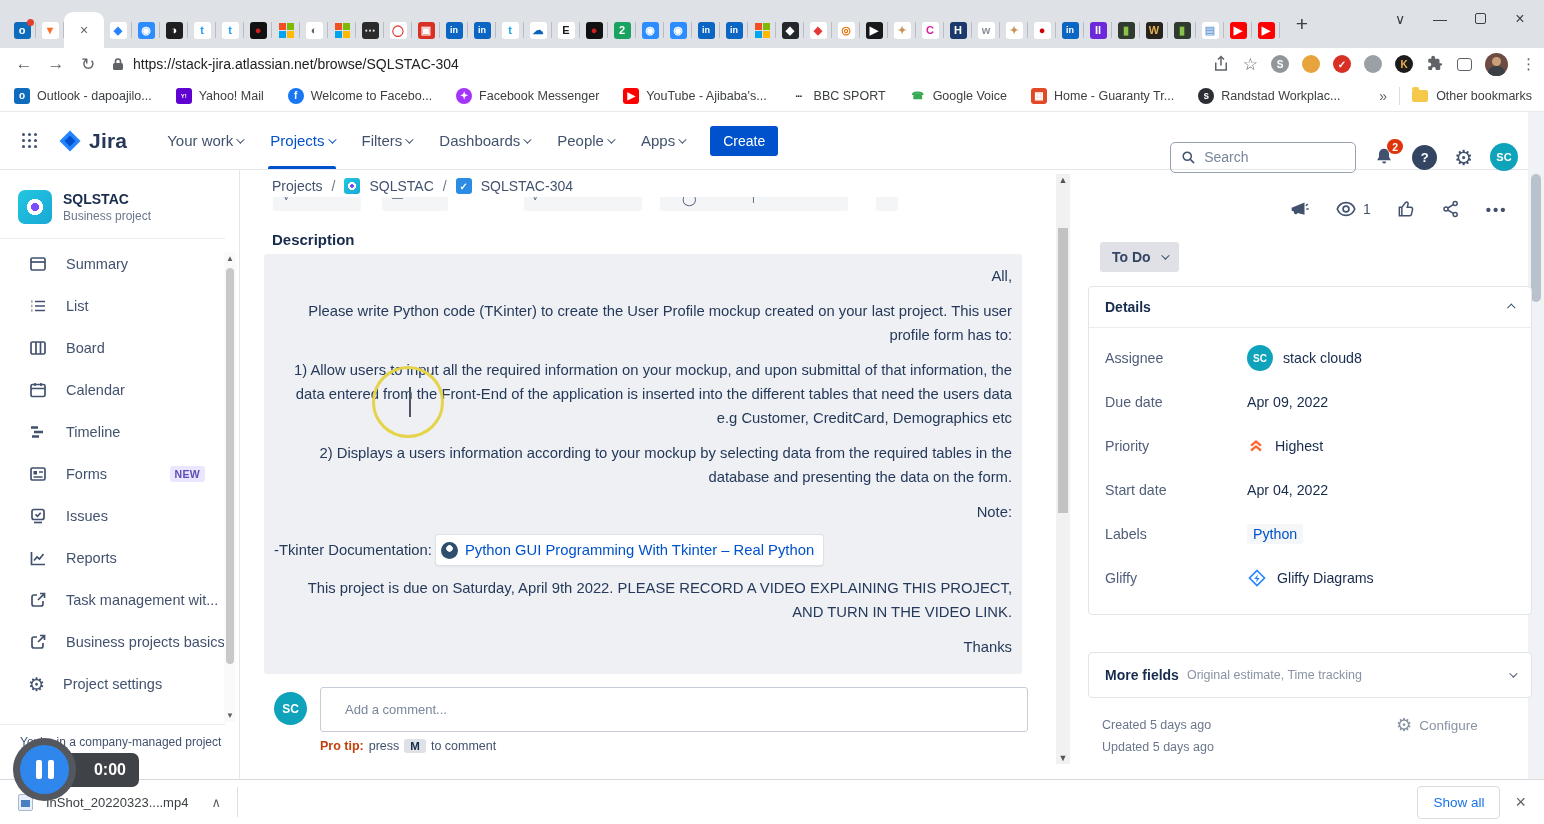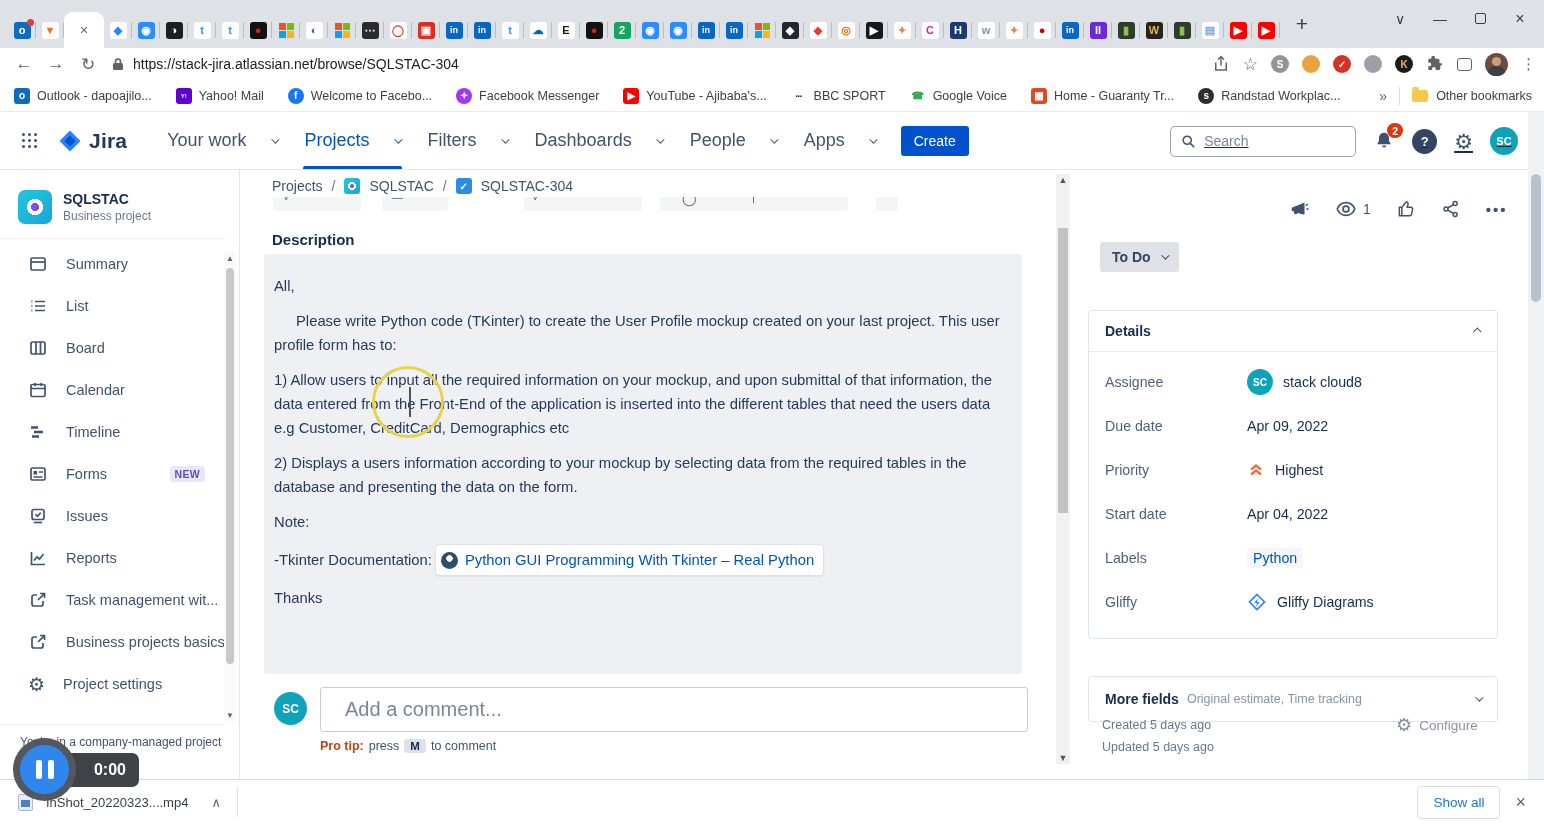--- a/index.html
+++ b/index.html
@@ -47,29 +47,29 @@
   
   .jiranav { position:absolute; left:0; top:112px; width:1544px; height:58px; background:#fff; border-bottom:1px solid #e4e6ea;
              display:flex; align-items:center; }
   .appgrid { margin-left:22px; width:16px; height:16px; position:relative; }
   .appgrid i { position:absolute; left:0; top:0; width:3.4px; height:3.4px; border-radius:50%; background:#42526E;
                box-shadow:6px 0 0 #42526E, 12px 0 0 #42526E, 0 6px 0 #42526E, 6px 6px 0 #42526E, 12px 6px 0 #42526E,
                           0 12px 0 #42526E, 6px 12px 0 #42526E, 12px 12px 0 #42526E; }
   .logo { display:flex; align-items:center; gap:7px; margin-left:20px; }
   .logotext { font-size:21px; font-weight:bold; color:#253858; letter-spacing:.2px; }
   .navitems { display:flex; align-items:stretch; height:100%; margin-left:26px; }
-  .navitem { display:flex; align-items:center; gap:24px; padding:0 14px; font-size:18px; color:#42526E; position:relative; font-weight:500; }
+  .navitem { display:flex; align-items:center; gap:3px; padding:0 14px; font-size:15px; color:#42526E; position:relative; font-weight:500; }
   .navitem.active { color:#0052CC; }
   .navitem.active::after { content:""; position:absolute; left:12px; right:12px; bottom:0; height:3px; background:#0052CC; border-radius:2px 2px 0 0; }
   .caret { width:6px; height:6px; border-right:1.7px solid currentColor; border-bottom:1.7px solid currentColor;
            transform:rotate(45deg) translateY(-2px); display:inline-block; }
   .caret.up { transform:rotate(225deg) translateY(-1px); }
   .createbtn { margin-left:12px; background:#0052CC; color:#fff; font-size:14px; font-weight:500; border:none;
                border-radius:3px; padding:7px 13px; }
-  .navright { position:absolute; right:26px; top:0; height:58px; display:flex; align-items:center; gap:17px;text-decoration:underline; }
+  .navright { position:absolute; right:26px; top:16px; height:58px; display:flex; align-items:center; gap:17px; }
   .searchbox { width:186px; height:31px; border:1px solid #98A1B0; border-radius:5px; display:flex; align-items:center;
                gap:8px; padding:0 10px; color:#7A869A; font-size:14px; }
   .bellwrap { position:relative; }
   .badge { position:absolute; right:-8px; top:-7px; background:#DE350B; color:#fff; font-size:10.5px; font-weight:bold;
            border-radius:9px; padding:1.5px 5px; }
   .helpcircle { width:25px; height:25px; border-radius:50%; background:#344563; color:#fff; font-size:13px; font-weight:bold;
                 display:flex; align-items:center; justify-content:center; }
   .gear { font-size:21px; color:#42526E; line-height:1; }
   .avatar { width:28px; height:28px; border-radius:50%; background:#0FA3BB; color:#fff; font-size:11px; font-weight:bold;
             display:flex; align-items:center; justify-content:center; }
@@ -97,50 +97,50 @@
   .bc-sep { color:#6B778C; }
   .bicon { width:16px; height:16px; border-radius:3px; }
   .bicon.proj { background:radial-gradient(circle at 50% 50%, #7c4dff 0 2px, #fff 2px 4px, rgba(255,255,255,0) 4px), linear-gradient(135deg,#22c7e0,#19a7d6); }
   .bicon.task { background:#2C8CE3; color:#fff; font-size:10px; font-weight:bold; display:flex; align-items:center; justify-content:center; }
   .frag { position:absolute; top:197px; height:14px; background:#F4F5F7; border-radius:0 0 3px 3px; overflow:hidden;
           color:#505F79; font-size:11px; }
   .frag span { position:relative; top:-6px; }
 
   .desc-title { position:absolute; left:272px; top:231px; font-size:15px; font-weight:bold; color:#172B4D; }
   .desc-box { position:absolute; left:264px; top:254px; width:758px; height:420px; background:#eef0f3; border-radius:3px;
-              padding:20px 10px; overflow:hidden; font-size:14.8px; line-height:24px; color:#25395B; }
+              padding:10px 10px; overflow:hidden; font-size:14.8px; line-height:24px; color:#25395B;text-align:right; }
   .desc-box p { margin-bottom:11px; }
   .desc-box p.indent { text-indent:22px; }
   .chipline { margin-bottom:11px; display:flex; align-items:center; gap:4px; }
   .chip { display:inline-flex; align-items:center; gap:7px; background:#fff; border-radius:3px; padding:3px 9px 3px 5px;
           box-shadow:0 0 0 1px #dfe1e6, 0 1px 2px rgba(9,30,66,.2); color:#0052CC; }
   .rp-icon { width:17px; height:17px; border-radius:50%;
              background:radial-gradient(circle at 50% 38%, #fff 0 3px, rgba(255,255,255,0) 3.5px), #2d4f6d; }
 
   .cavatar { position:absolute; left:274px; top:692px; width:33px; height:33px; border-radius:50%; background:#0FA3BB;
              color:#fff; font-size:12px; font-weight:bold; display:flex; align-items:center; justify-content:center; }
   .cinput { position:absolute; left:320px; top:687px; width:708px; height:45px; border:1px solid #C7CDD6; border-radius:3px;
-            display:flex; align-items:center; padding-left:24px; color:#7A869A; font-size:20px; background:#fff; }
+            display:flex; align-items:center; padding-left:24px; color:#7A869A; font-size:13px; background:#fff; }
   .protip { position:absolute; left:320px; top:739px; font-size:12.5px; color:#42526E; display:flex; align-items:center; gap:5px; }
   .protip b { color:#c2410c; }
   .keycap { background:#DFE1E6; color:#172B4D; font-weight:bold; border-radius:3px; padding:1px 6px; font-size:11.5px; }
 
   .center-scroll { position:absolute; left:1056px; top:174px; width:14px; height:590px; background:#f1f1f1; }
   .center-scroll .arr { position:absolute; left:0; width:14px; text-align:center; font-size:9px; color:#555; }
   .center-scroll .thumb { position:absolute; left:2px; top:54px; width:10px; height:285px; background:#c2c2c2; }
   .page-scroll { position:absolute; right:0; top:112px; width:16px; height:667px; background:#f0f2f5; }
   .page-scroll .thumb { position:absolute; left:3px; top:62px; width:10px; height:128px; background:#b9c2cc; border-radius:5px; }
 
   
   .actions { position:absolute; left:1288px; top:198px; display:flex; align-items:center; gap:25px; color:#42526E; }
   .watch { display:flex; align-items:center; gap:6px; font-size:14px; }
   .dots { font-size:15px; letter-spacing:2px; color:#42526E; font-weight:bold; }
   .statusbtn { position:absolute; left:1100px; top:242px; height:30px; background:#DFE1E6; border:none; border-radius:3px;
                color:#344563; font-size:14px; font-weight:bold; display:flex; align-items:center; gap:10px; padding:0 12px; }
-  .card { position:absolute; left:1088px; width:410px; background:#fff; border:1px solid #e1e4e8; border-radius:4px;margin-top:24px; }
+  .card { position:absolute; left:1088px; width:444px; background:#fff; border:1px solid #e1e4e8; border-radius:4px; }
   .dc-head { height:41px; display:flex; align-items:center; justify-content:space-between; padding:0 16px;
              font-size:14px; font-weight:bold; color:#172B4D; border-bottom:1px solid #EBECF0; }
   .dc-body { padding:8px 16px 14px; }
   .drow { display:flex; align-items:center; min-height:44px; }
   .dlabel { width:142px; font-size:14.2px; color:#505F79; }
   .dval { display:flex; align-items:center; gap:10px; font-size:14.2px; color:#172B4D; }
   .uav { width:26px; height:26px; border-radius:50%; color:#fff; font-size:10px; font-weight:bold;
          display:flex; align-items:center; justify-content:center; }
   .pylabel { color:#0052CC; background:#f4f6f8; padding:2px 6px; border-radius:3px; }
   .morecard { top:652px; height:46px; display:flex; align-items:center; padding:0 16px; gap:8px; }
@@ -602,20 +602,21 @@
     <p>1) Allow users to input all the required information on your mockup, and upon submittal of that information, the data entered from the Front-End of the application is inserted into the different tables that need the users data e.g Customer, CreditCard, Demographics etc</p>
     <p>2) Displays a users information according to your mockup by selecting data from the required tables in the database and presenting the data on the form.</p>
     <p>Note:</p>
     <div class="chipline">
       <span>-Tkinter Documentation: </span>
       <span class="chip">
         <span class="rp-icon"></span>
         <span>Python GUI Programming With Tkinter – Real Python</span>
       </span>
     </div>
+    <p>This project is due on Saturday, April 9th 2022. PLEASE RECORD A VIDEO EXPLAINING THIS PROJECT, AND TURN IN THE VIDEO LINK.</p>
     <p>Thanks</p>
   </div>
 
 <span class="cavatar">SC</span>
 <div class="cinput">Add a comment...</div>
 <div class="protip">
   <b>Pro tip:</b>
   <span>press</span>
   <span class="keycap">M</span>
   <span>to comment</span>

